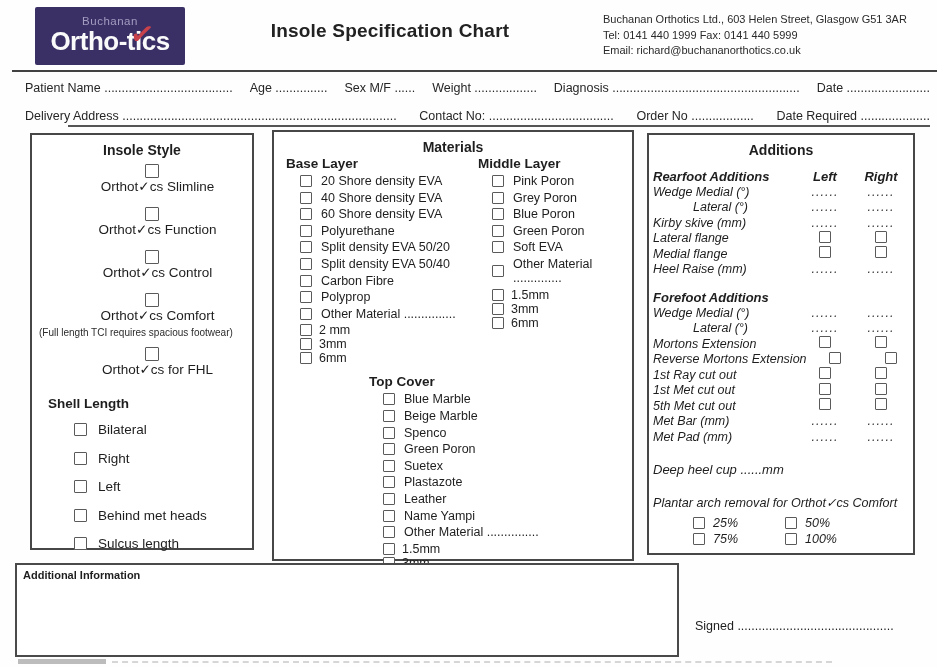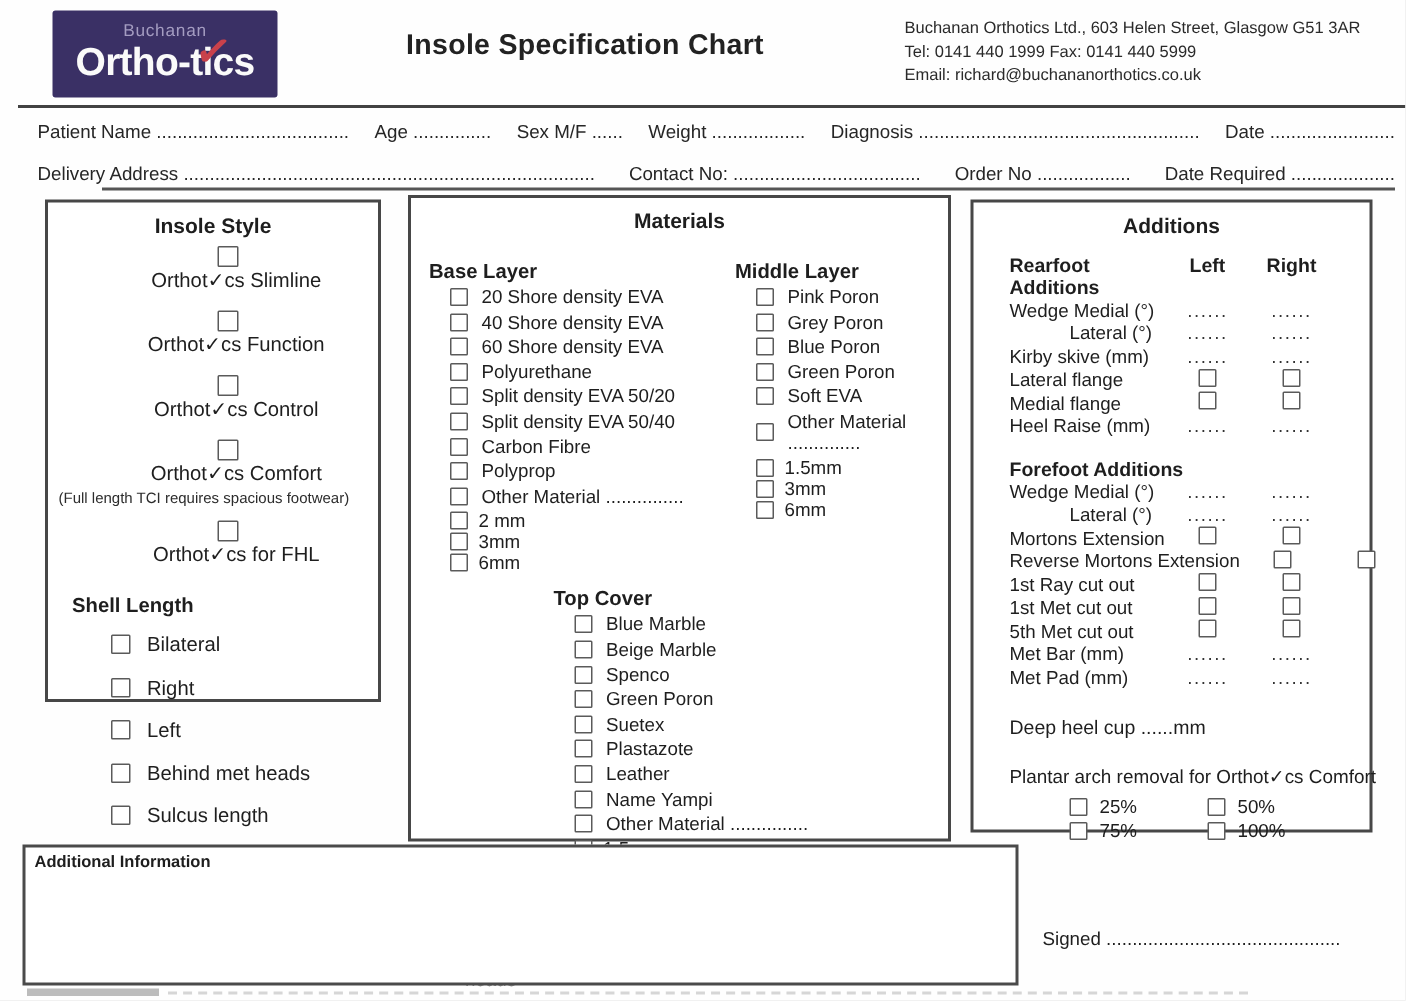--- a/index.html
+++ b/index.html
@@ -20,59 +20,59 @@
   .form-title { position:absolute; left:240px; top:20px; width:300px; text-align:center;
                 font-size:19px; font-weight:bold; letter-spacing:.2px; color:#222; }
   .contact { position:absolute; left:603px; top:12px; font-size:11px; line-height:15.5px; color:#2a2a2a; }
   .hr1 { position:absolute; left:12px; top:70px; width:925px; height:2px; background:#424242; }
   .hr2 { position:absolute; left:68px; top:125px; width:862px; height:2px; background:#555; }
   .prow { position:absolute; left:25px; width:905px; display:flex; justify-content:space-between;
           font-size:12.5px; white-space:nowrap; color:#262626; }
   .prow1 { top:81px; } .prow2 { top:109px; }
   
   .box { position:absolute; border:2px solid #474747; background:#fff; }
-  .box-style { left:30px; top:133px; width:224px; height:335px; }
+  .box-style { left:30px; top:133px; width:224px; height:417px; }
   .box-mat   { left:272px; top:130px; width:362px; height:431px; }
   .box-add   { left:647px; top:133px; width:268px; height:422px; }
   .box-title { text-align:center; font-weight:bold; font-size:14px; margin-top:7px; }
   
   .cb { display:inline-block; flex:none; width:13px; height:13px; border:1.6px solid #5a5a5a;
         background:#fff; border-radius:1px; }
   .cbrow { display:flex; align-items:center; }
   .cblbl { margin-left:11px; }
   
   .list-style { margin:6px 0 0 20px; font-size:13.5px; }
   .list-style .cb { width:14px; height:14px; }
   .list-style .cbrow { margin-bottom:13px;flex-direction:column; }
   .note { font-size:10px; color:#2c2c2c; margin:-9px 0 9px -13px; white-space:nowrap; }
   .sl-head { font-weight:bold; font-size:13.5px; margin:19px 0 0 16px; }
   .list-shell { margin:11px 0 0 42px; font-size:13.5px; }
   .list-shell .cbrow { margin-bottom:13.5px; }
   .shoe { margin:9px 0 0 30px; font-size:13.5px; }
   
-  .mat-cols { display:flex; margin-top:18px; padding-left:12px;gap:12px; }
+  .mat-cols { display:flex; margin-top:1px; padding-left:12px; }
   .mcol-base { width:192px; } .mcol-mid { flex:1; }
   .mcol-head { font-weight:bold; font-size:13.5px; margin-bottom:3px; }
   .list-sm { font-size:12.5px; margin-left:14px; }
   .list-sm .cb { width:12px; height:12px; }
   .list-sm .cbrow { margin-bottom:2.6px; }
   .list-sm .cblbl { margin-left:9px; }
   .sizes { display:flex; margin:1px 0 0 14px; font-size:12.5px;flex-direction:column; }
   .sizes .cbrow { margin-right:13px; }
   .sizes .cb { width:12px; height:12px; }
   .sizes .cblbl { margin-left:7px; }
   .tc-head { font-weight:bold; font-size:13.5px; margin:9px 0 3px 95px; }
   .tc-list { margin-left:109px; }
   .tc-sizes { margin-left:109px; }
   .tcl-head { font-weight:bold; font-size:13.5px; margin:11px 0 0 10px; }
   .tcl-row { display:flex; margin:5px 0 0 12px; font-size:12.5px; }
   .tcl-row .cbrow:nth-child(1){ width:121px; } .tcl-row .cbrow:nth-child(2){ width:126px; }
   .tcl-row .cb { width:13px; height:13px; }
   
-  .addsec { padding:0 24px; font-size:12.5px; }
+  .addsec { padding:0 4px; font-size:12.5px;font-style:italic; }
   .ahead { display:flex; margin-top:11px; font-weight:bold; font-size:13px; }
   .ahead .flex1 { flex:1; }
   .acell { width:56px; text-align:center; flex:none; }
   .arow { display:flex; align-items:center; height:15.5px; }
   .albl { flex:1; white-space:nowrap; }
   .albl.indent { padding-left:40px; }
   .dots { letter-spacing:1px; color:#333; }
   .arow .cb { width:12px; height:12px; }
   .sec-head { font-weight:bold; font-size:13px; margin-top:13px; }
   .dhc { margin-top:17px; font-size:13px; }

